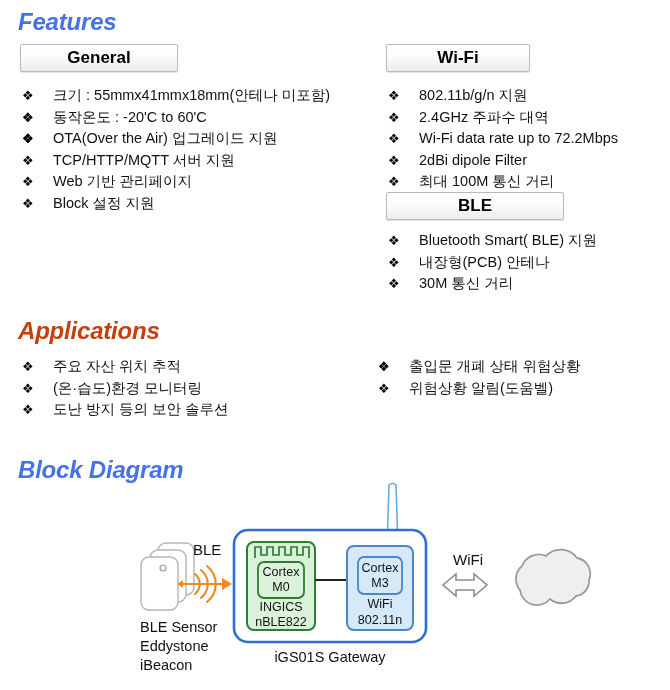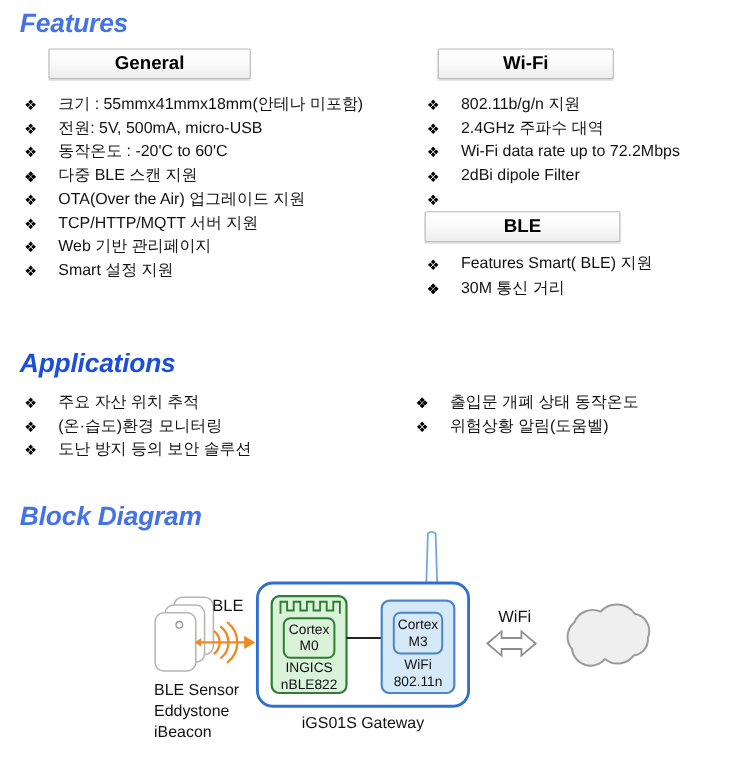--- a/index.html
+++ b/index.html
@@ -35,22 +35,22 @@
     border-radius: 2px;
     background: linear-gradient(to bottom, #ffffff 0%, #fbfbfb 45%, #ececec 100%);
     box-shadow: 0 1px 1px rgba(0,0,0,0.12);
     display: flex;
     align-items: center;
     justify-content: center;
     font-size: 17px;
     font-weight: bold;
     color: #000;
   }
-  #p-general { left: 20px;  top: 44px;  width: 184px; margin-left: 24px; }
-  #p-wifi    { left: 398px; top: 44px;  width: 160px; }
+  #p-general { left: 20px;  top: 44px;  width: 158px; }
+  #p-wifi    { left: 386px; top: 44px;  width: 144px; }
   #p-ble     { left: 386px; top: 192px; width: 178px; }
 
   
   .blist { position: absolute; margin: 0; padding: 0; list-style: none; }
   .blist li {
     position: relative;
     padding-left: 31px;
     font-size: 14.5px;
     line-height: 21.5px;
     color: #111;
@@ -79,63 +79,63 @@
 <div class="page">
 
   <div class="sec-title" id="t-features" style="color: rgb(68, 114, 232);">Features</div>
 
   <div class="pill" id="p-general">
     <span>General</span>
   </div>
 
   <ul class="blist" id="l-general">
     <li><span class="bul">❖</span><span>크기 : 55mmx41mmx18mm(안테나 미포함)</span></li>
-    <li><span class="bul">❖</span><span>전원: 5V, 500mA, micro-USB</span></li>
+    <li><span class="bul">❖</span></li>
     <li><span class="bul">❖</span><span>동작온도 : -20'C to 60'C</span></li>
     <li><span class="bul">❖</span></li>
-    <li><span class="bul">❖</span><span>다중 BLE 스캔 지원</span></li>
+    <li><span class="bul">❖</span></li>
     <li><span class="bul">❖</span><span>OTA(Over the Air) 업그레이드 지원</span></li>
     <li><span class="bul">❖</span><span>TCP/HTTP/MQTT 서버 지원</span></li>
     <li><span class="bul">❖</span><span>Web 기반 관리페이지</span></li>
-    <li><span class="bul">❖</span><span>Smart 설정 지원</span></li>
+    <li><span class="bul">❖</span><span>Block 설정 지원</span></li>
   </ul>
 
   <div class="pill" id="p-wifi">
     <span>Wi-Fi</span>
   </div>
 
   <ul class="blist" id="l-wifi">
     <li><span class="bul">❖</span><span>802.11b/g/n 지원</span></li>
     <li><span class="bul">❖</span><span>2.4GHz 주파수 대역</span></li>
     <li><span class="bul">❖</span><span>Wi-Fi data rate up to 72.2Mbps</span></li>
     <li><span class="bul">❖</span><span>2dBi dipole Filter</span></li>
-    <li><span class="bul">❖</span></li>
+    <li><span class="bul">❖</span><span>최대 100M 통신 거리</span></li>
   </ul>
 
   <div class="pill" id="p-ble">
     <span>BLE</span>
   </div>
 
   <ul class="blist" id="l-ble">
-    <li><span class="bul">❖</span><span>Features Smart( BLE) 지원</span></li>
-    <li><span class="bul">❖</span></li>
+    <li><span class="bul">❖</span><span>Bluetooth Smart( BLE) 지원</span></li>
+    <li><span class="bul">❖</span><span>내장형(PCB) 안테나</span></li>
     <li><span class="bul">❖</span><span>30M 통신 거리</span></li>
   </ul>
 
-  <div class="sec-title" id="t-apps" style="color: #1d4ed8;">Applications</div>
+  <div class="sec-title" id="t-apps" style="color: #c2410c;">Applications</div>
 
   <ul class="blist" id="l-app-a">
     <li><span class="bul">❖</span><span>주요 자산 위치 추적</span></li>
     <li><span class="bul">❖</span><span>(온·습도)환경 모니터링</span></li>
     <li><span class="bul">❖</span><span>도난 방지 등의 보안 솔루션</span></li>
   </ul>
 
   <ul class="blist" id="l-app-b">
     <li><span class="bul">❖</span></li>
-    <li><span class="bul">❖</span><span>출입문 개폐 상태 동작온도</span></li>
+    <li><span class="bul">❖</span><span>출입문 개폐 상태 위험상황</span></li>
     <li><span class="bul">❖</span><span>위험상황 알림(도움벨)</span></li>
   </ul>
 
   <div class="sec-title" id="t-block" style="color: rgb(68, 114, 232);">Block Diagram</div>
 
   <div id="diagram">
     <svg width="670" height="210" viewBox="0 0 670 210" xmlns="http://www.w3.org/2000/svg">
 
       <g>
         <rect x="158" y="63" width="36" height="52" rx="8" ry="8" fill="#ffffff" stroke="#b5b5b5" stroke-width="1.4"></rect>

